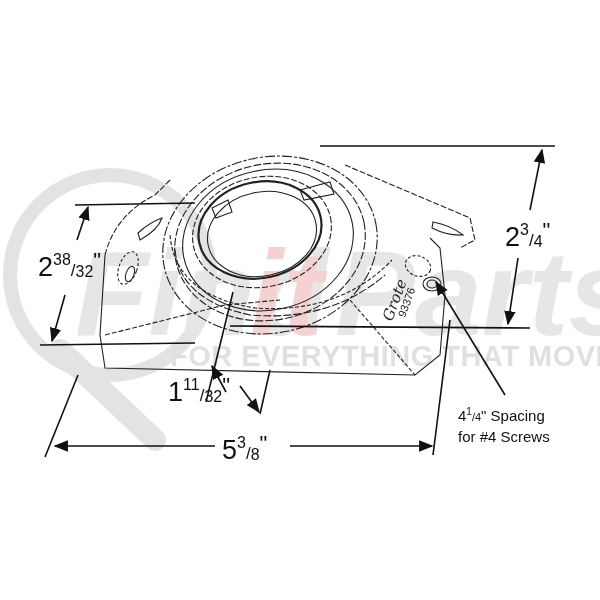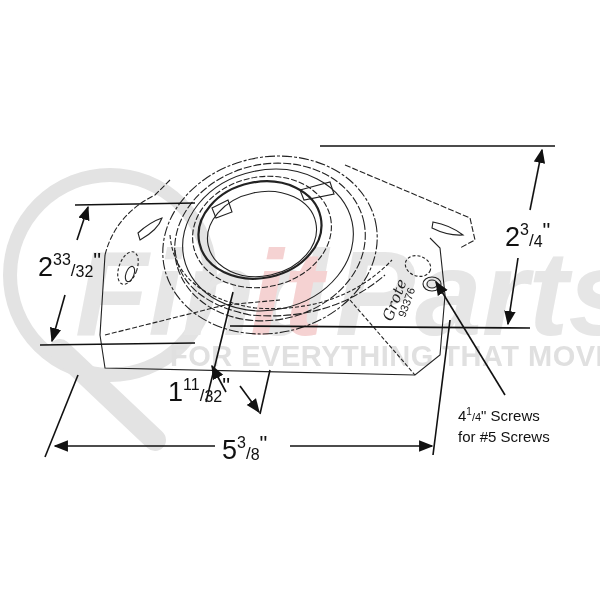--- a/index.html
+++ b/index.html
@@ -92,33 +92,33 @@
       <line x1="233" y1="292" x2="206" y2="402"></line>
       <line x1="270" y1="370" x2="260" y2="414"></line>
       <line x1="226" y1="392" x2="212" y2="366" marker-end="url(#ah)"></line>
       <line x1="240" y1="386" x2="259" y2="412" marker-end="url(#ah)"></line>
 
       <line x1="505" y1="395" x2="436" y2="282" marker-end="url(#ah)"></line>
     </g>
   </svg>
 
   <div class="lbl" style="left:38px;top:250px;">
-    <span class="w">2</span><sup>33</sup><span class="sl">/</span><sub>32</sub><span class="q">"</span>
+    <span class="w">2</span><sup>38</sup><span class="sl">/</span><sub>32</sub><span class="q">"</span>
   </div>
 
   <div class="lbl" style="left:505px;top:220px;">
     <span class="w">2</span><sup>3</sup><span class="sl">/</span><sub>4</sub><span class="q">"</span>
   </div>
 
   <div class="lbl" style="left:168px;top:375px;">
     <span class="w">1</span><sup>11</sup><span class="sl">/</span><sub>32</sub><span class="q">"</span>
   </div>
 
   <div class="lbl" style="left:222px;top:433px;">
     <span class="w">5</span><sup>3</sup><span class="sl">/</span><sub>8</sub><span class="q">"</span>
   </div>
 
   <div class="note" style="left:458px;top:402px;">
-    <div><span>4</span><sup>1</sup><span style="font-size:11px">/</span><span style="font-size:11px">4</span><span>"</span><span> Screws</span></div>
-    <div>for #5 Screws</div>
+    <div><span>4</span><sup>1</sup><span style="font-size:11px">/</span><span style="font-size:11px">4</span><span>"</span><span> Spacing</span></div>
+    <div>for #4 Screws</div>
   </div>
 
 </div>
 
 </body></html>

